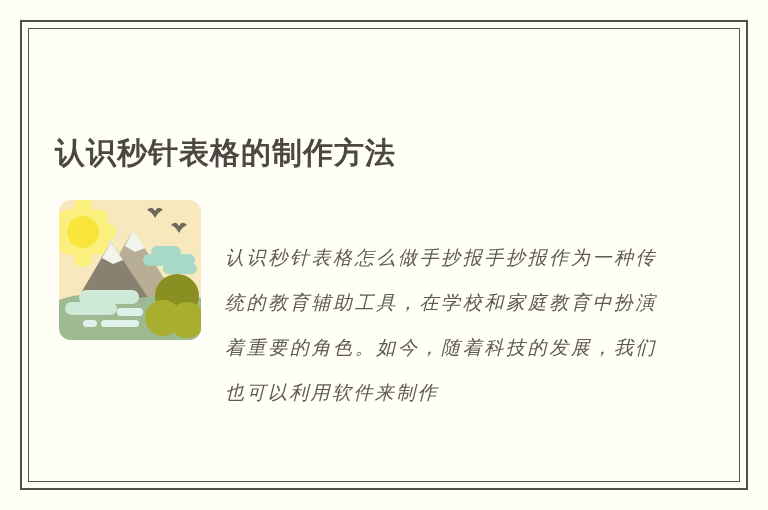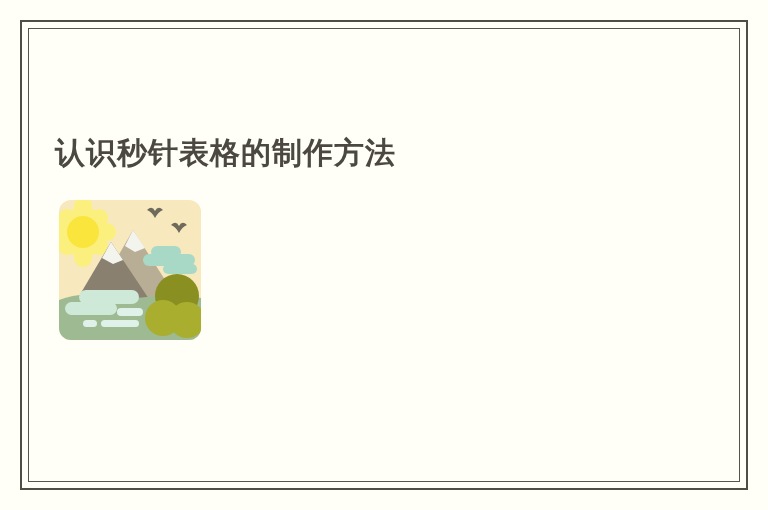--- a/index.html
+++ b/index.html
@@ -163,15 +163,16 @@
             <rect x="46" y="124" width="38" height="7" rx="3.5"></rect>
           </g>
 
           <circle cx="122" cy="100" r="22" fill="#8a8f22"></circle>
           <circle cx="108" cy="122" r="18" fill="#a9ae2e"></circle>
           <circle cx="132" cy="124" r="18" fill="#a9ae2e"></circle>
         </g>
       </svg>
     </div>
 
+    <p class="article-body">认识秒针表格怎么做手抄报手抄报作为一种传统的教育辅助工具，在学校和家庭教育中扮演着重要的角色。如今，随着科技的发展，我们也可以利用软件来制作</p>
 
   </div>
 </div>
 
 </body></html>

